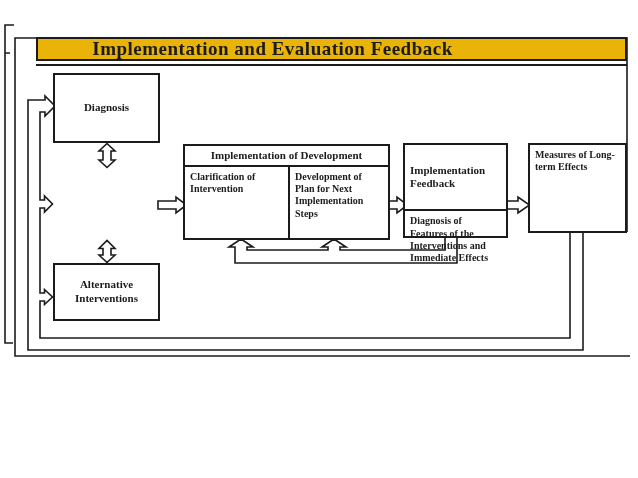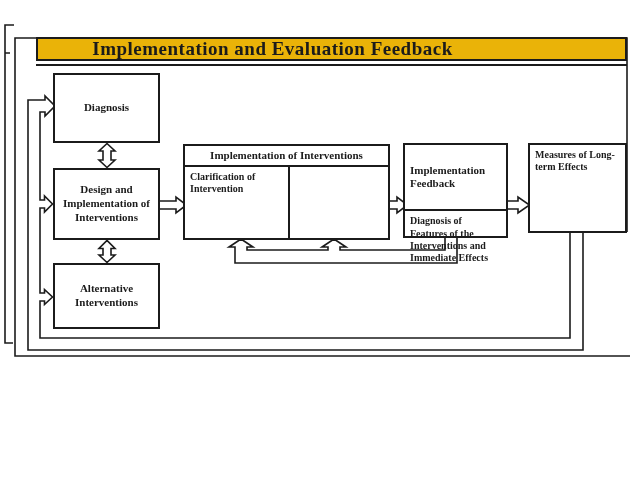--- a/index.html
+++ b/index.html
@@ -65,32 +65,30 @@
 
   <div class="title-bar">
     <span class="title-text">Implementation and Evaluation Feedback</span>
   </div>
   <div class="subline"></div>
 
   <div class="box center" style="left:53px;top:73px;width:107px;height:70px;">
     <span class="lbl">Diagnosis</span>
   </div>
 
-  <div class="box center" style="left:53px;top:168px;width:107px;height:72px;padding:2px 4px;">
-    <span class="lbl">Design and Implementation of Interventions</span>
-  </div>
 
-  <div class="box center" style="left:53px;top:263px;width:107px;height:66px;padding:2px 10px;">
+  <div class="box center" style="left:53px;top:263px;width:107px;height:58px;padding:2px 10px;">
     <span class="lbl">Alternative Interventions</span>
   </div>
 
   <div class="box" style="left:183px;top:144px;width:207px;height:96px;">
-    <div class="hdr center" style="height:21px;padding:0;">Implementation of Interventions</div>
+    <div class="hdr center" style="height:21px;padding:0;">Implementation of Development</div>
     <div class="cols">
       <div class="col1 bodytxt">Clarification of Intervention</div>
+      <div class="col2 bodytxt">Development of Plan for Next Implementation Steps</div>
     </div>
   </div>
 
   <div class="box" style="left:403px;top:143px;width:105px;height:95px;">
     <div class="hdr">Implementation Feedback</div>
     <div class="bodytxt">Diagnosis of Features of the Interventions and Immediate Effects</div>
   </div>
 
   <div class="box" style="left:528px;top:143px;width:99px;height:90px;">
     <div class="bodytxt">Measures of Long-term Effects</div>

